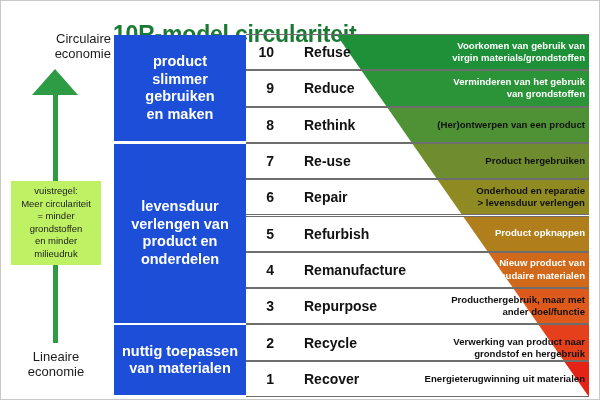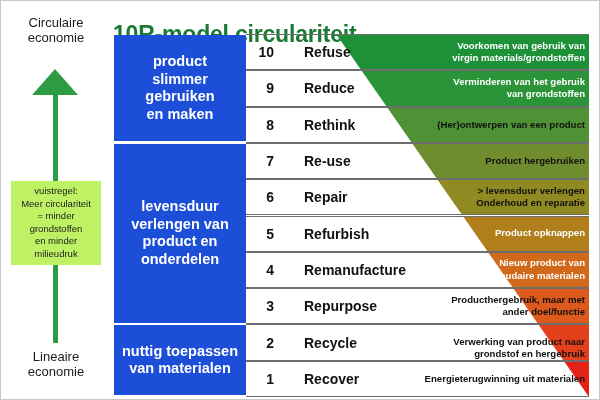--- a/index.html
+++ b/index.html
@@ -43,21 +43,21 @@
     height: 400px;
   }
   .axis-label {
     position: absolute;
     width: 110px;
     text-align: center;
     font-size: 13px;
     color: #1c1c1c;
     line-height: 1.18;
   }
-  .axis-label.top { top: 14px; }
+  .axis-label.top { top: 30px; text-align: right; }
   .axis-label.bottom { top: 348px; }
 
   .arrow-shaft {
     position: absolute;
     left: 52px;
     top: 84px;
     width: 5px;
     height: 258px;
     background: #2e9b45;
   }
@@ -316,22 +316,22 @@
           <span>Verminderen van het gebruik</span>
           <span>van grondstoffen</span>
         </div>
         <div class="desc dark" style="top: 72.6px; height: 36.3px;">
           <span>(Her)ontwerpen van een product</span>
         </div>
         <div class="desc dark" style="top: 108.9px; height: 36.3px;">
           <span>Product hergebruiken</span>
         </div>
         <div class="desc dark" style="top: 145.2px; height: 36.3px;">
+          <span>Onderhoud en reparatie</span>
           <span>&gt; levensduur verlengen</span>
-          <span>Onderhoud en reparatie</span>
         </div>
         <div class="desc" style="top: 181.5px; height: 36.3px;">
           <span>Product opknappen</span>
         </div>
         <div class="desc" style="top: 217.8px; height: 36.3px;">
           <span>Nieuw product van</span>
           <span>secudaire materialen</span>
         </div>
         <div class="desc dark" style="top: 254.1px; height: 36.3px;">
           <span>Producthergebruik, maar met</span>

